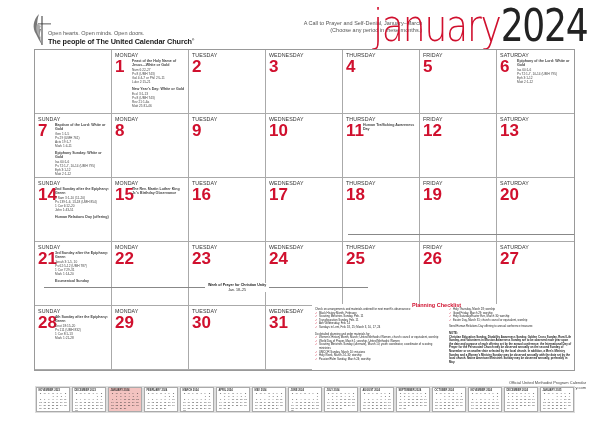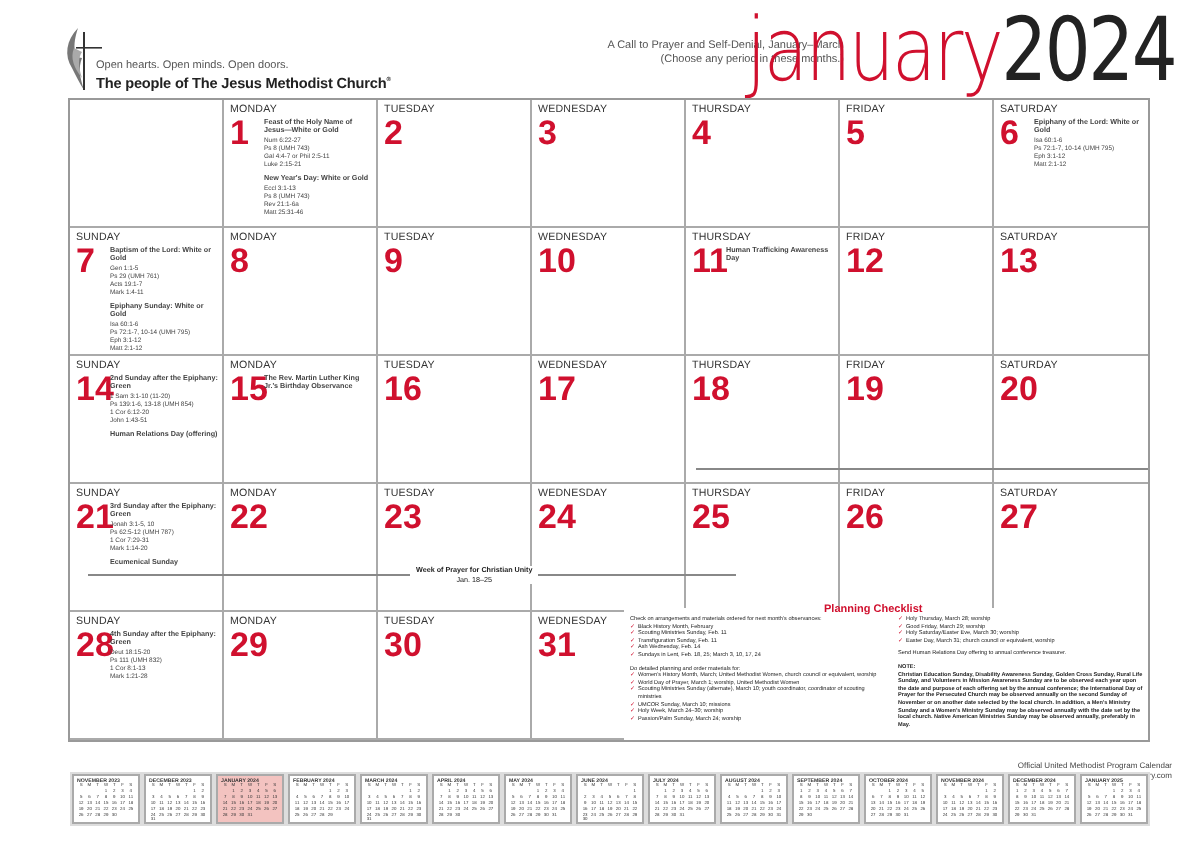--- a/index.html
+++ b/index.html
@@ -51,21 +51,21 @@
 </head>
 <body>
 
 <svg class="logo" viewBox="0 0 22 34">
   <path d="M9 2 C3 8, 2 16, 6 22 C8 26, 10 30, 12 33 C10 27, 9 22, 11 17 C7 17, 6 11, 9 2 Z" fill="#777"></path>
   <path d="M7 12 C5 17, 7 22, 11 27 C9 21, 9 17, 11 14 Z" fill="#aaa"></path>
   <rect x="11.5" y="4" width="1" height="29" fill="#333"></rect>
   <rect x="8" y="11.5" width="13" height="0.8" fill="#333"></rect>
 </svg>
 <div class="tagline">Open hearts. Open minds. Open doors.</div>
-<div class="org-name"><span>The people of The Jesus Methodist Church</span><sup>®</sup></div>
+<div class="org-name"><span>The people of The United Calendar Church</span><sup>®</sup></div>
 
 <div class="call">
   <div>A Call to Prayer and Self-Denial, January–March</div>
   <div>(Choose any period in these months.)</div>
 </div>
 <div class="title"><span class="month">january</span><span class="year">2024</span></div>
 
 <div class="grid" id="grid">
     <div class="cell blank"></div>
     <div class="cell">

